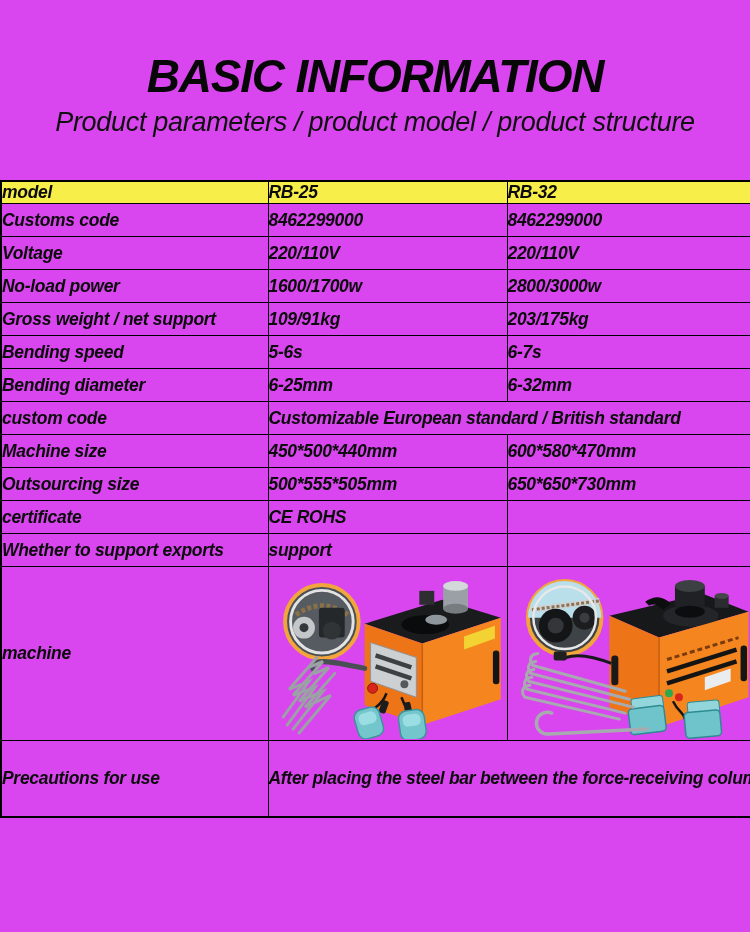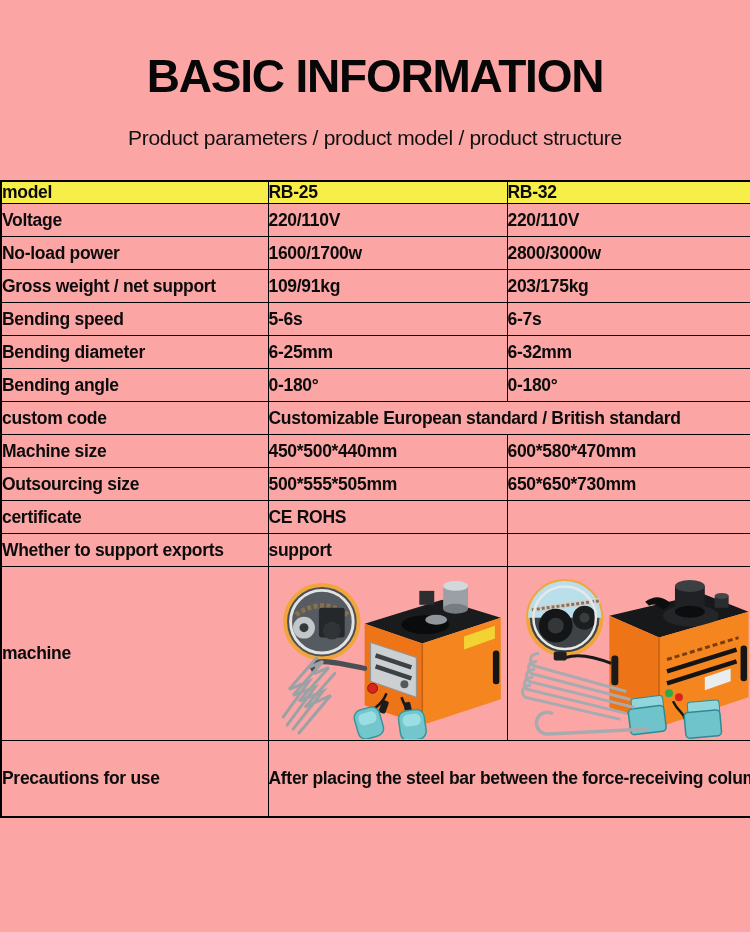--- a/index.html
+++ b/index.html
@@ -1,30 +1,30 @@
 <!DOCTYPE html>
 <html><head>
 <meta charset="utf-8">
 <style>
   html, body { margin: 0; padding: 0; background: #ffffff; }
   body {
     width: 750px; height: 932px;
     font-family: "Liberation Sans", sans-serif;
     color: #0d0d0d;
   }
-  .page { position: relative; width: 750px; height: 932px; background: #fca5a5; overflow: hidden; }
+  .page { position: relative; width: 750px; height: 932px; background: #d946ef; overflow: hidden; font-style: italic; }
 
   
   .hero { position: absolute; top: 52px; left: 0; width: 750px; text-align: center; }
   .title {
     font-size: 46px; font-weight: 800; letter-spacing: -1.2px;
     color: #070707; line-height: 1.05;
   }
   .subtitle {
-    margin-top: 26px; font-size: 21px; font-weight: 500;
+    margin-top: 7px; font-size: 27px; font-weight: 500;
     letter-spacing: -0.3px; color: #101010;
   }
 
   
   table.spec {
     position: absolute; top: 180px; left: 0;
     width: 750px; border-collapse: collapse; table-layout: fixed;
     border: 2px solid #000;
   }
   table.spec th, table.spec td {
@@ -72,20 +72,25 @@
     </colgroup>
 
     <tbody>
         <tr class="r32 hdr">
       <th class="lbl">model</th>
       <th class="v2">RB-25</th>
       <th class="v3">RB-32</th>
     </tr>
 
     <tr class="r33">
+      <td class="lbl">Customs code</td>
+      <td class="v2">8462299000</td>
+      <td class="v3">8462299000</td>
+    </tr>
+    <tr class="r33">
       <td class="lbl">Voltage</td>
       <td class="v2">220/110V</td>
       <td class="v3">220/110V</td>
     </tr>
     <tr class="r33">
       <td class="lbl">No-load power</td>
       <td class="v2">1600/1700w</td>
       <td class="v3">2800/3000w</td>
     </tr>
     <tr class="r33">
@@ -95,25 +100,20 @@
     </tr>
     <tr class="r33">
       <td class="lbl">Bending speed</td>
       <td class="v2">5-6s</td>
       <td class="v3">6-7s</td>
     </tr>
     <tr class="r33">
       <td class="lbl">Bending diameter</td>
       <td class="v2">6-25mm</td>
       <td class="v3">6-32mm</td>
-    </tr>
-    <tr class="r33">
-      <td class="lbl">Bending angle</td>
-      <td class="v2">0-180°</td>
-      <td class="v3">0-180°</td>
     </tr>
 
     <tr class="r33">
       <td class="lbl">custom code</td>
       <td class="merged" colspan="2">Customizable European standard / British standard</td>
     </tr>
 
     <tr class="r33">
       <td class="lbl">Machine size</td>
       <td class="v2">450*500*440mm</td>

